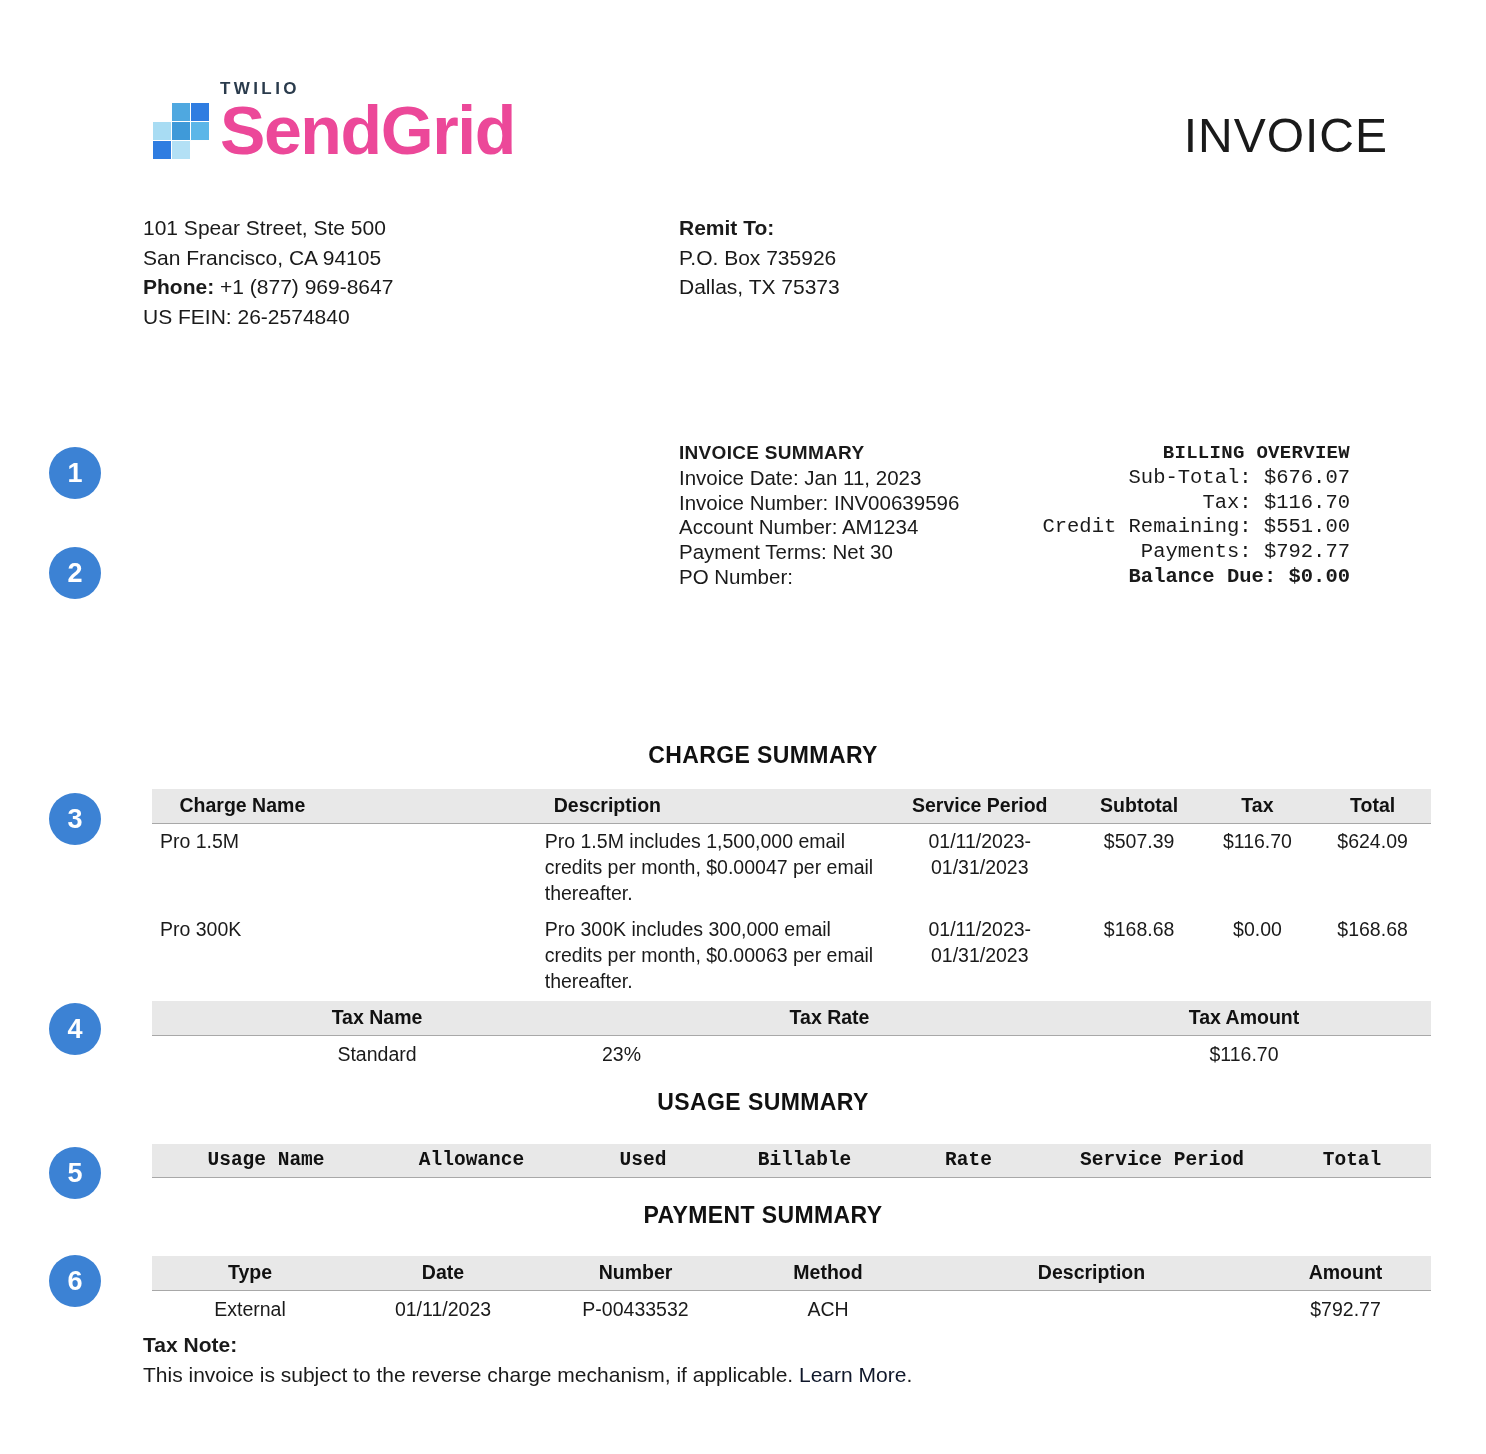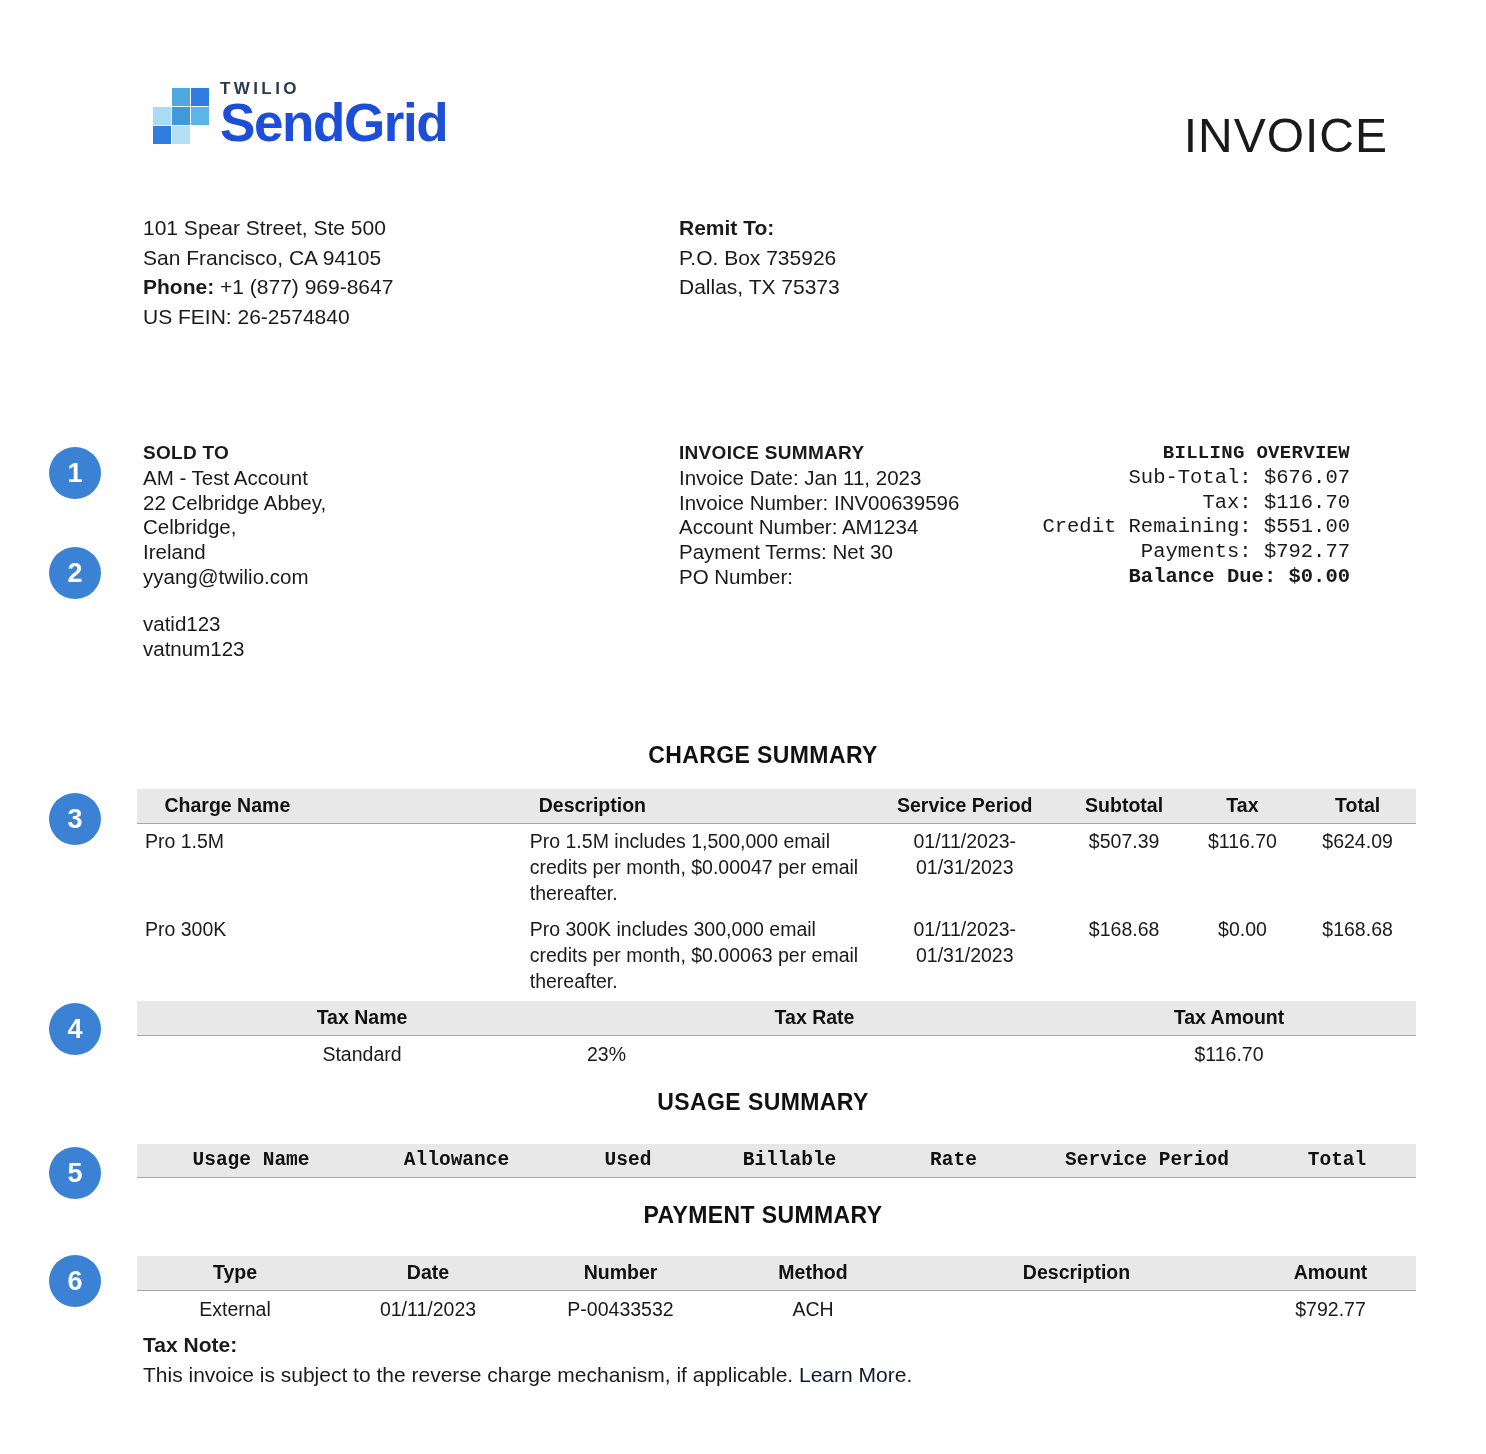--- a/index.html
+++ b/index.html
@@ -57,24 +57,24 @@
   .logo-text { position: relative; }
   .logo-twilio {
     font-size: 17px;
     font-weight: 700;
     letter-spacing: 3.4px;
     color: #2a3b4c;
     margin-bottom: 1px;
     line-height: 1;
   }
   .logo-sendgrid {
-    font-size: 53px;
+    font-size: 68px;
     font-weight: 700;
     letter-spacing: -1.4px;
-    color: #1d4ed8;
+    color: #ec4899;
     line-height: 0.95;
   }
 
   .invoice-title {
     position: absolute;
     right: 118px;
     top: 112px;
     font-size: 48px;
     font-weight: 400;
     letter-spacing: 1px;
@@ -164,21 +164,21 @@
     letter-spacing: 0.4px;
     color: #111;
   }
   #title-charge  { top: 742px; }
   #title-tax     { top: 955px; }
   #title-usage   { top: 1089px; }
   #title-payment { top: 1202px; }
 
   .tbl {
     position: absolute;
-    left: 117px;
+    left: 132px;
     width: 1279px;
     border-collapse: collapse;
     font-size: 19.5px;
   }
   .tbl thead th {
     background: #e8e8e8;
     border-bottom: 1.5px solid #a8a8a8;
     font-weight: 700;
     font-size: 19.5px;
     padding: 5px 0 6px 0;
@@ -279,31 +279,20 @@
     <div>Dallas, TX 75373</div>
   </div>
 
   <div class="badge" id="badge-1">1</div>
   <div class="badge" id="badge-2">2</div>
   <div class="badge" id="badge-3">3</div>
   <div class="badge" id="badge-4">4</div>
   <div class="badge" id="badge-5">5</div>
   <div class="badge" id="badge-6">6</div>
 
-  <div class="sold-to">
-    <div class="hdr">SOLD TO</div>
-    <div>AM - Test Account</div>
-    <div>22 Celbridge Abbey,</div>
-    <div>Celbridge,</div>
-    <div>Ireland</div>
-    <div>yyang@twilio.com</div>
-    <div class="gap"></div>
-    <div>vatid123</div>
-    <div>vatnum123</div>
-  </div>
 
   <div class="inv-summary">
     <div class="hdr">INVOICE SUMMARY</div>
     <div>Invoice Date: Jan 11, 2023</div>
     <div>Invoice Number: INV00639596</div>
     <div>Account Number: AM1234</div>
     <div>Payment Terms: Net 30</div>
     <div>PO Number:</div>
   </div>
 

